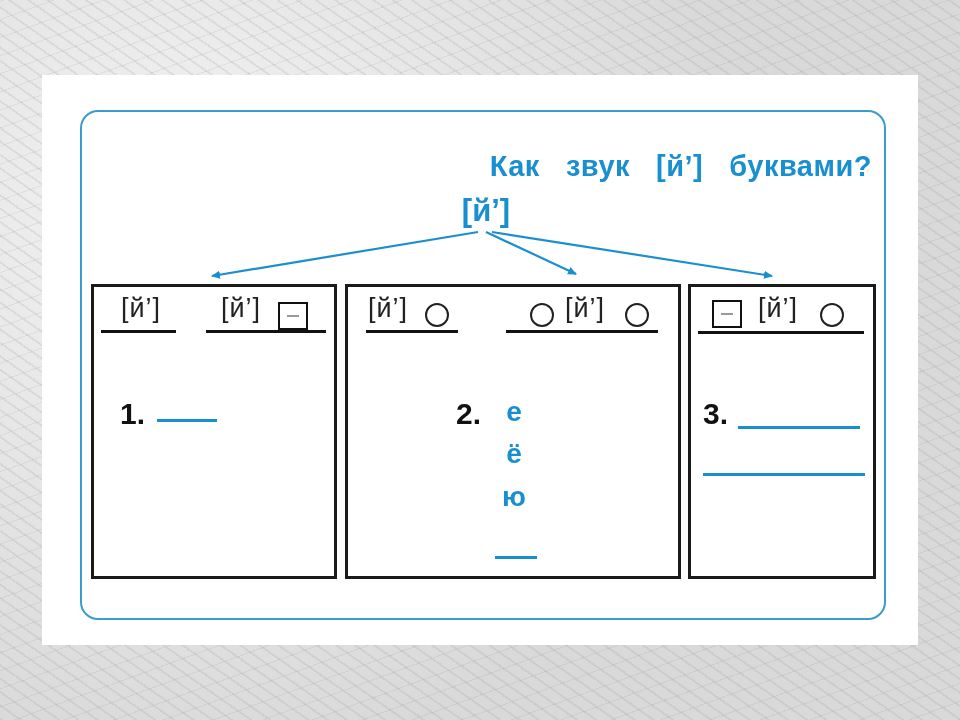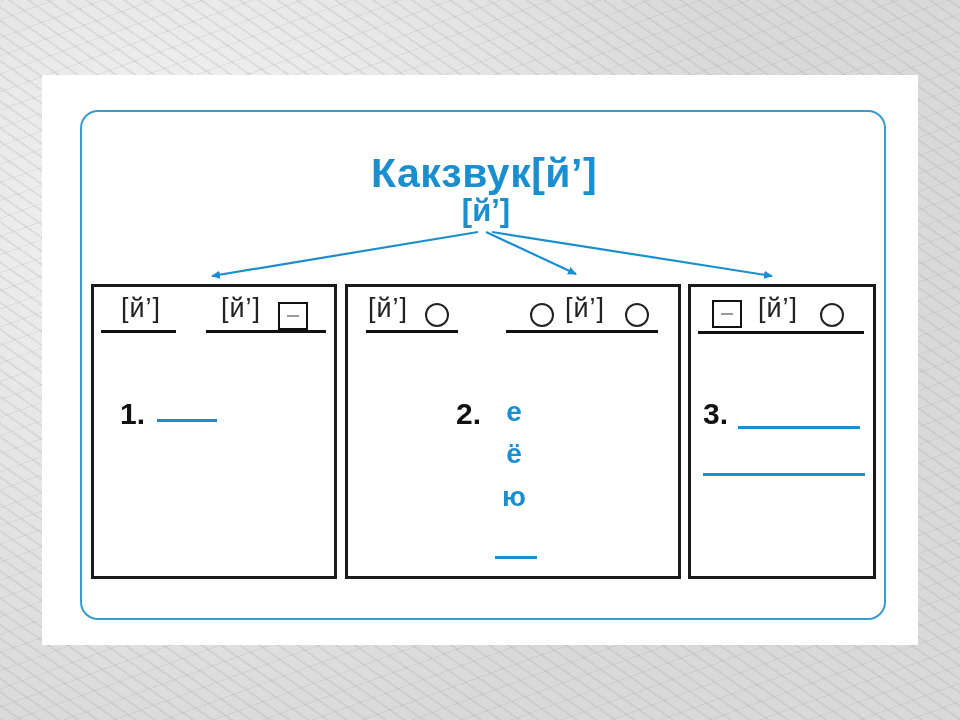--- a/index.html
+++ b/index.html
@@ -15,22 +15,22 @@
   .card {
     position:absolute; left:42px; top:75px; width:876px; height:570px;
     background:#ffffff;
   }
   .frame {
     position:absolute; left:80px; top:110px; width:802px; height:506px;
     border:2px solid #3a9ccb; border-radius:18px;
   }
   .title {
     position:absolute; left:96px; top:150px; width:776px;
-    font-weight:bold; font-size:41px; color:#1a8fd0;
-    display:flex; justify-content:center; letter-spacing:0.5px;
+    font-weight:bold; font-size:29px; color:#1a8fd0;
+    display:flex; justify-content:flex-end; letter-spacing:0.5px;gap:26px;
   }
   .root-sound {
     position:absolute; left:436px; top:193px; width:100px; text-align:center;
     font-weight:bold; font-size:31px; color:#1a8fd0;
   }
   svg.arrows { position:absolute; left:0; top:0; width:960px; height:720px; pointer-events:none; }
   .box {
     position:absolute; border:3px solid #1a1a1a; background:#fff; box-sizing:border-box;
   }
   #box1 { left:91px; top:284px; width:246px; height:295px; }
@@ -62,20 +62,21 @@
 </head>
 <body>
 
 <div class="card"></div>
 <div class="frame"></div>
 
 <div class="title">
   <span>Как</span>
   <span>звук</span>
   <span>[й’]</span>
+  <span>буквами?</span>
 </div>
 
 <div class="root-sound">[й’]</div>
 
 <svg class="arrows" viewBox="0 0 960 720">
   <defs>
     <marker id="ah" markerWidth="10" markerHeight="10" refX="8" refY="5" orient="auto" markerUnits="userSpaceOnUse">
       <path d="M0,1 L9,5 L0,9 Z" fill="#1a8fd0"></path>
     </marker>
   </defs>

